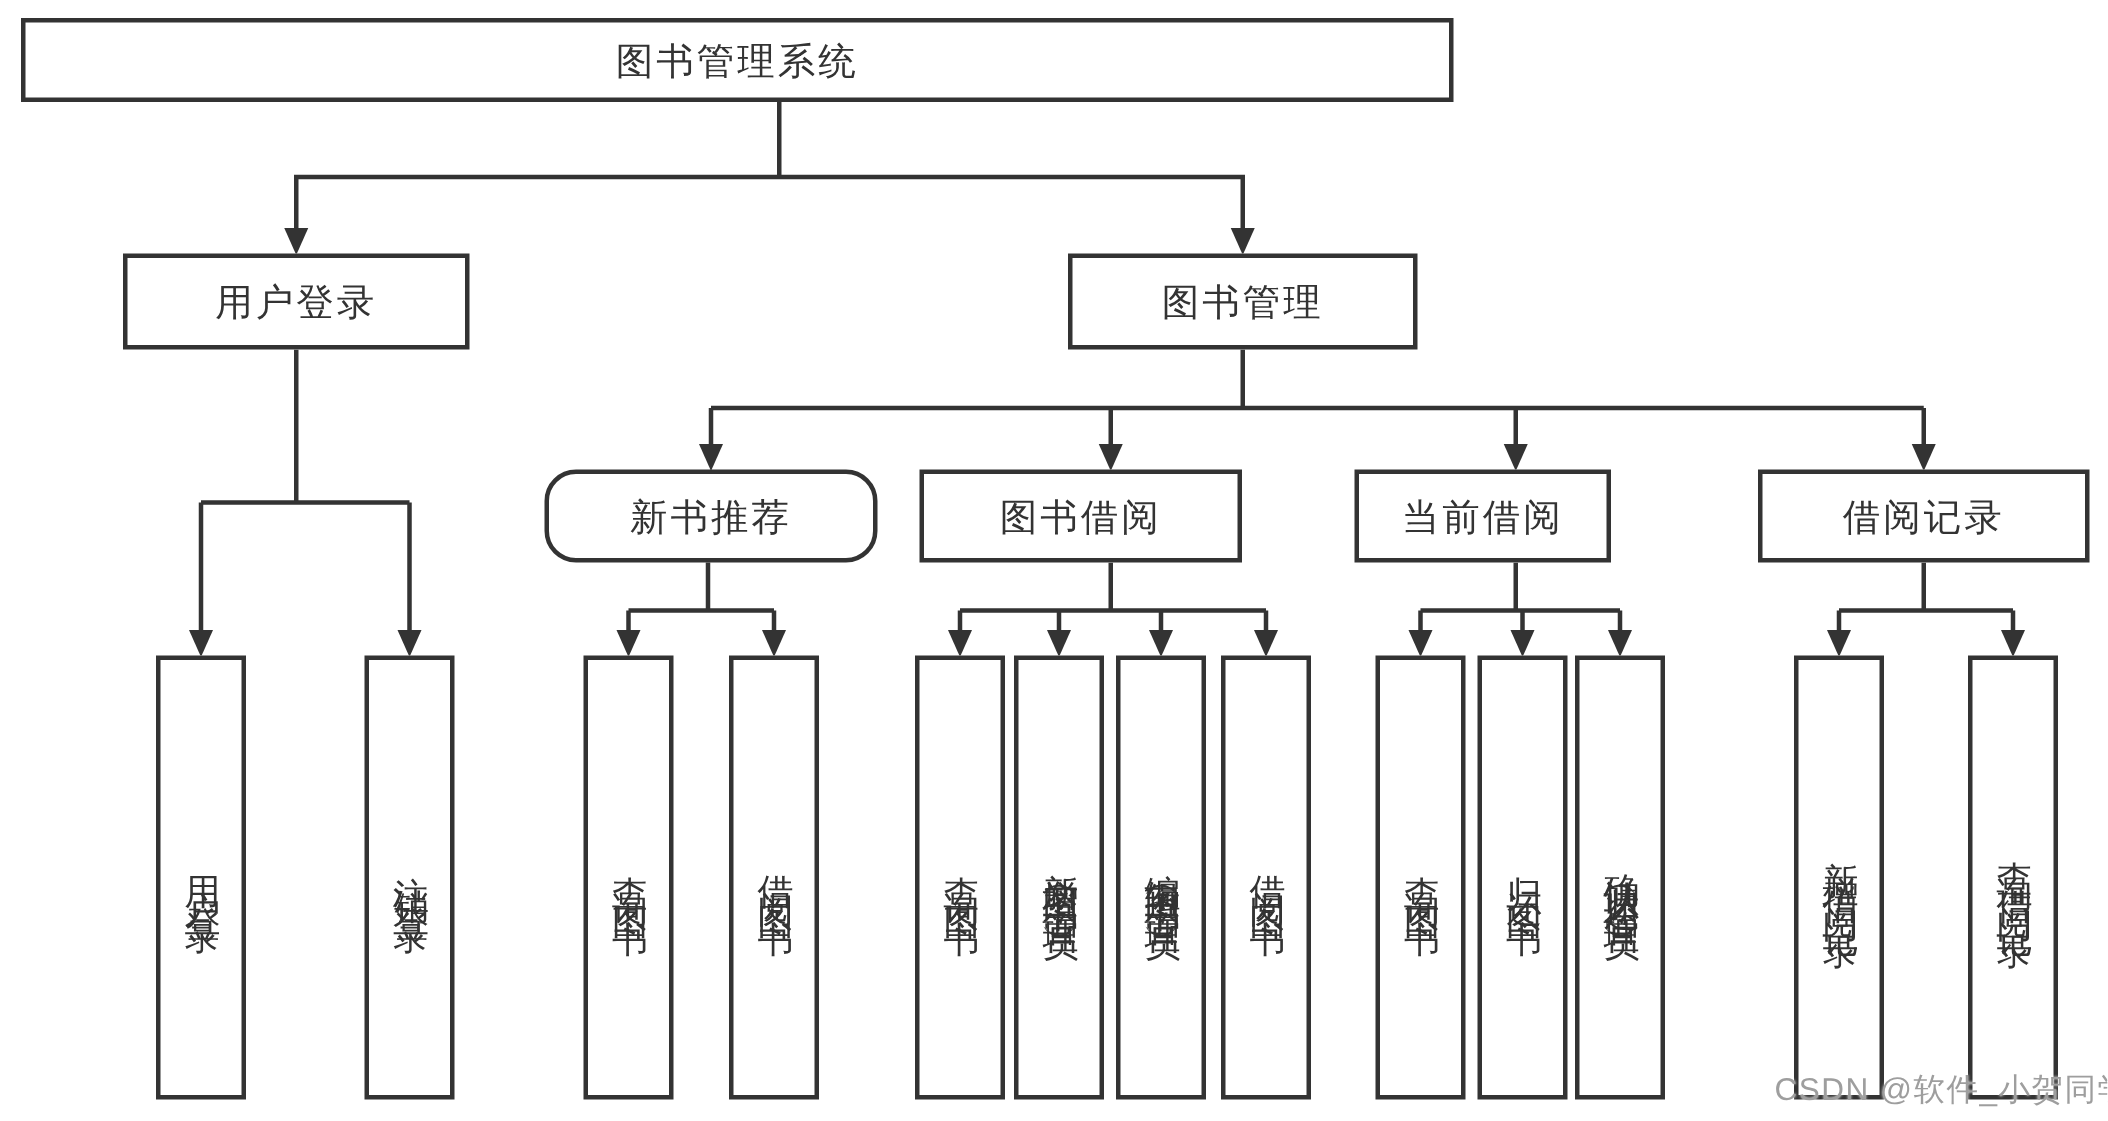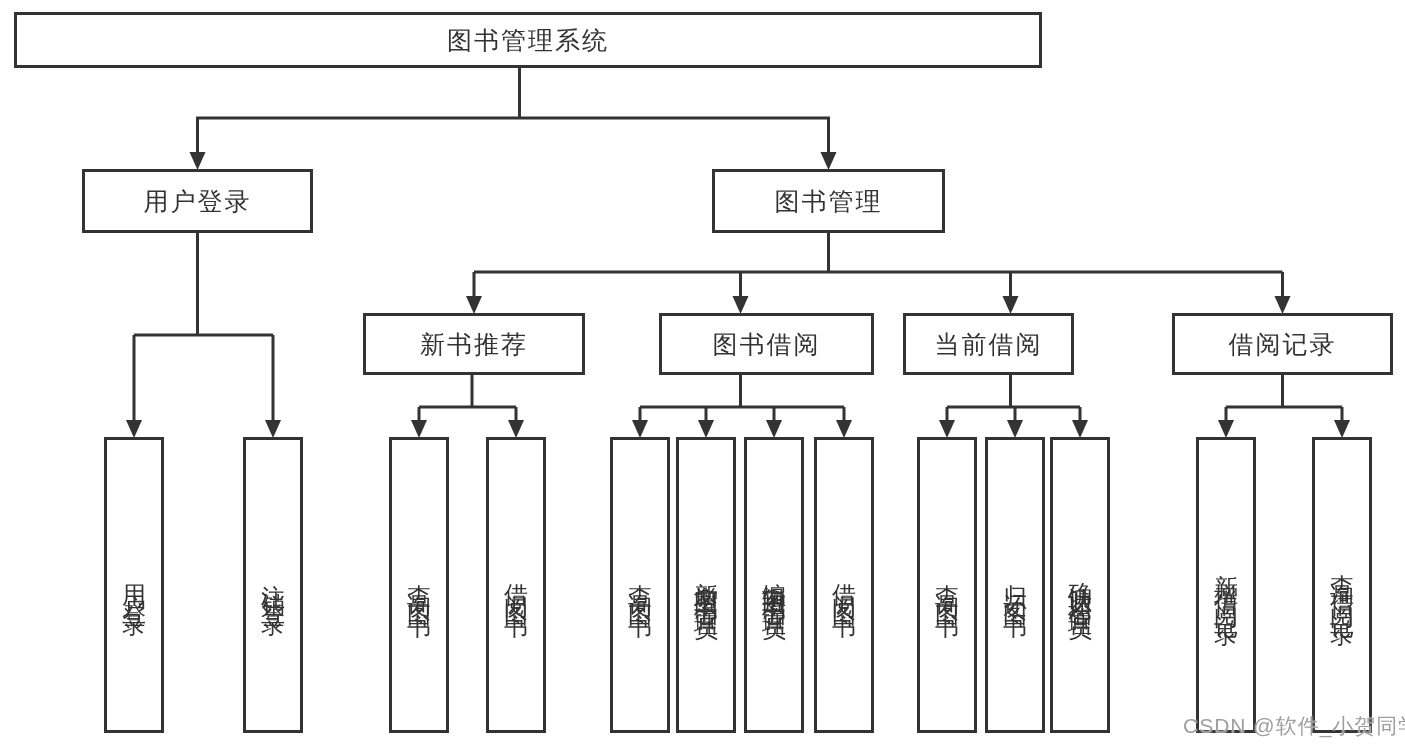--- a/index.html
+++ b/index.html
@@ -93,35 +93,35 @@
       <polygon points="766,420 782,420 774,438"></polygon>
       <polygon points="836,420 852,420 844,438"></polygon>
       <polygon points="939,420 955,420 947,438"></polygon>
       <polygon points="1007,420 1023,420 1015,438"></polygon>
       <polygon points="1072,420 1088,420 1080,438"></polygon>
       <polygon points="1218,420 1234,420 1226,438"></polygon>
       <polygon points="1334,420 1350,420 1342,438"></polygon>
     </g>
   </svg>
 
-  <div class="node" style="left:14px; top:12px; width:1028px; height:56px;">
+  <div class="node" style="left:14px; top:12px; width:955px; height:56px;">
     <span>图书管理系统</span>
   </div>
 
   <div class="node" style="left:82px; top:169px; width:231px; height:64px;">
     <span>用户登录</span>
   </div>
   <div class="node" style="left:712px; top:169px; width:233px; height:64px;">
     <span>图书管理</span>
   </div>
 
-  <div class="node" style="left:363px; top:313px; width:222px; height:62px;">
+  <div class="node" style="left:363px; top:313px; width:222px; height:62px;border-radius:21px;">
     <span>新书推荐</span>
   </div>
-  <div class="node" style="left:659px; top:313px; width:215px; height:62px;text-align:center;">
+  <div class="node" style="left:613px; top:313px; width:215px; height:62px;text-align:center;">
     <span>图书借阅</span>
   </div>
   <div class="node" style="left:903px; top:313px; width:171px; height:62px;">
     <span>当前借阅</span>
   </div>
   <div class="node" style="left:1172px; top:313px; width:221px; height:62px;">
     <span>借阅记录</span>
   </div>
 
   <div class="leaf" style="left:104px;">

